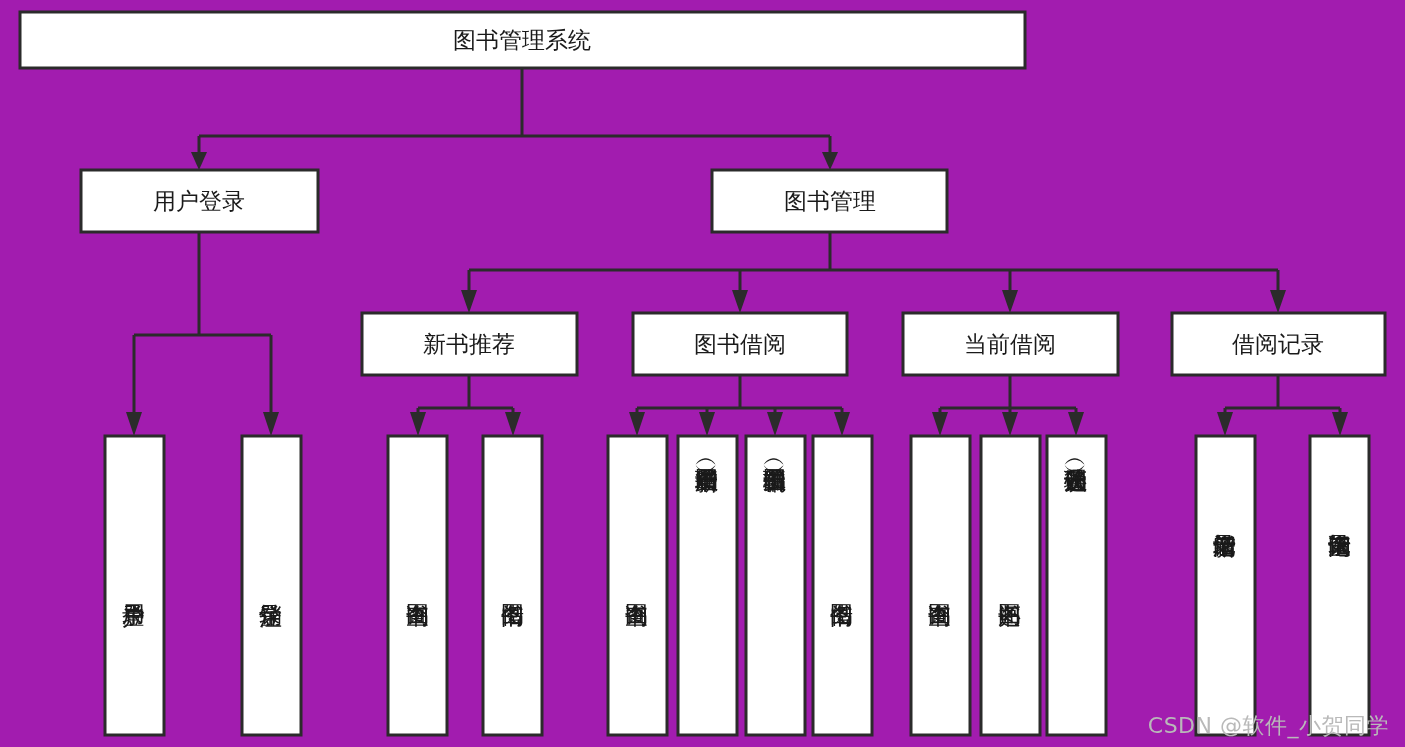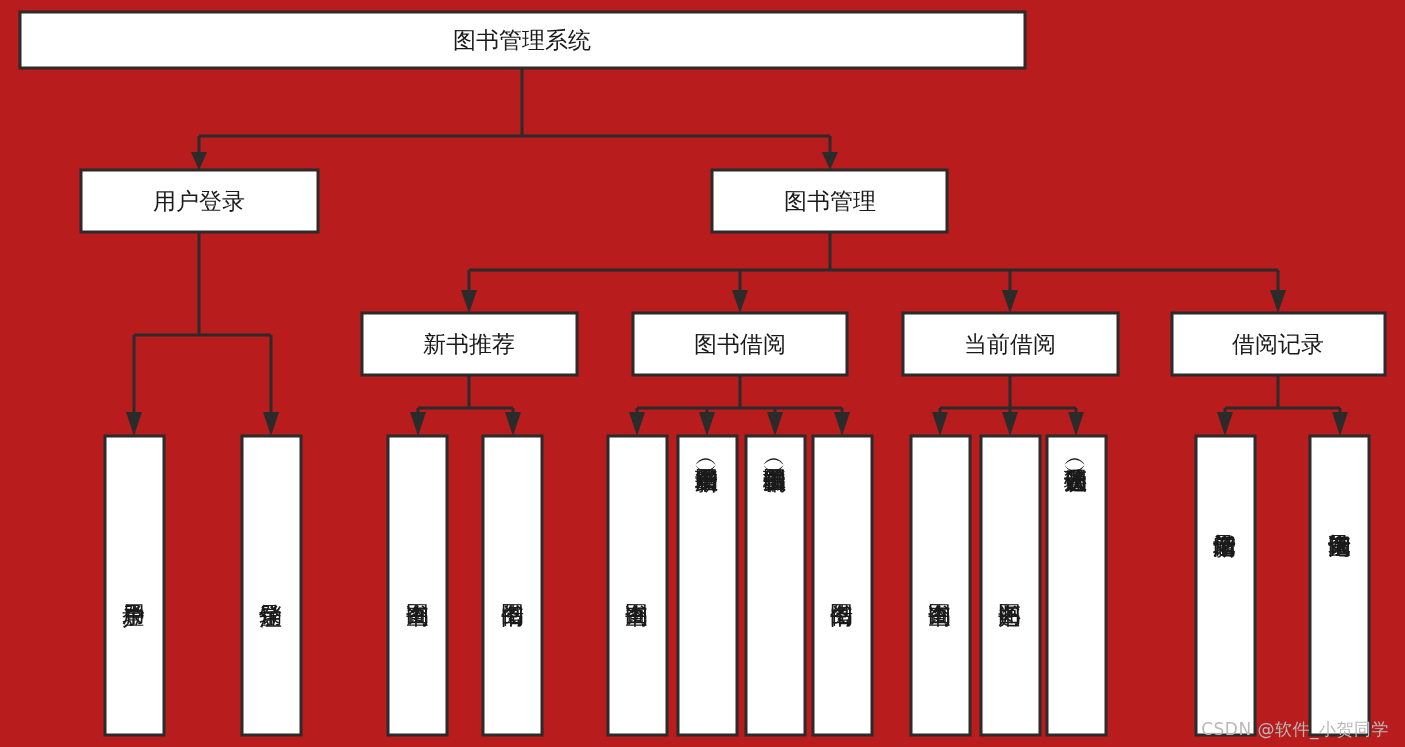--- a/index.html
+++ b/index.html
@@ -10,21 +10,21 @@
   body {
     width: 1405px;
     height: 747px;
     overflow: hidden;
     font-family: "DejaVu Sans", "Liberation Sans", sans-serif;
   }
   #diagram-root {
     position: relative;
     width: 1405px;
     height: 747px;
-    background: #b91c1c;
+    background: #a21caf;
   }
   svg.chart-svg {
     position: absolute;
     left: 0;
     top: 0;
     width: 1405px;
     height: 747px;
     display: block;
   }
   .node-rect {
@@ -53,21 +53,21 @@
     fill: #1a1a1a;
     font-family: "DejaVu Sans", "Liberation Sans", sans-serif;
     font-size: 23px;
     text-anchor: middle;
   }
   .watermark-text {
     position: absolute;
     right: 16px;
     bottom: 6px;
     font-family: "DejaVu Sans", "Liberation Sans", sans-serif;
-    font-size: 17px;
+    font-size: 22px;
     color: #b9b9b9;
     white-space: nowrap;
     letter-spacing: 0.5px;
     user-select: none;
   }
 </style>
 </head>
 <body>
 
 <div id="diagram-root">

